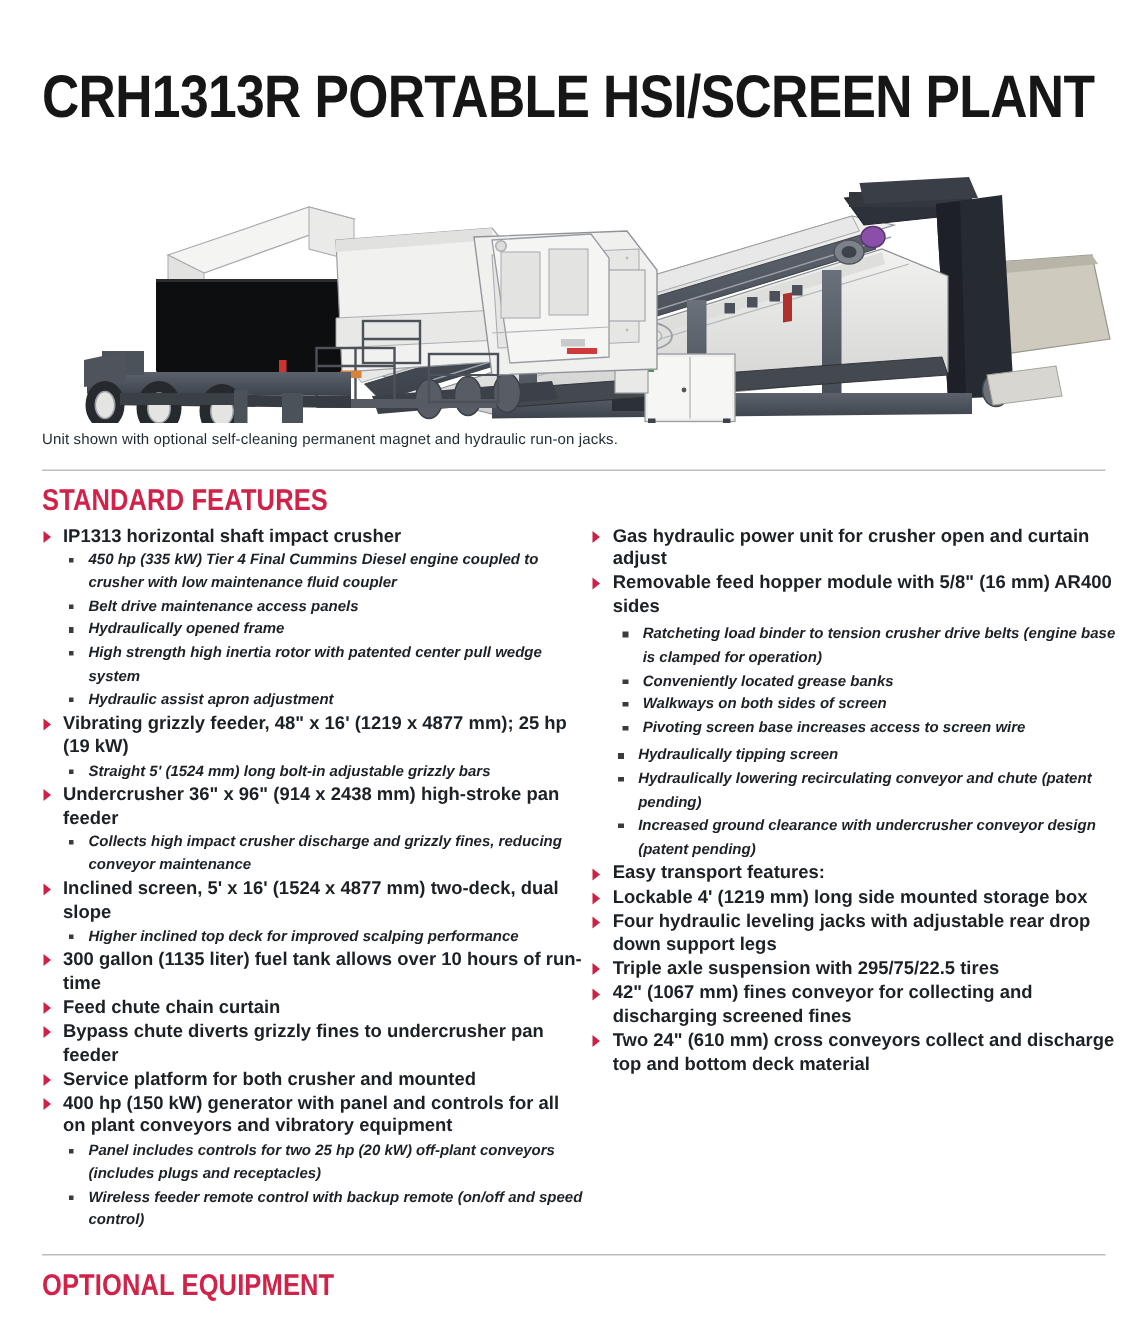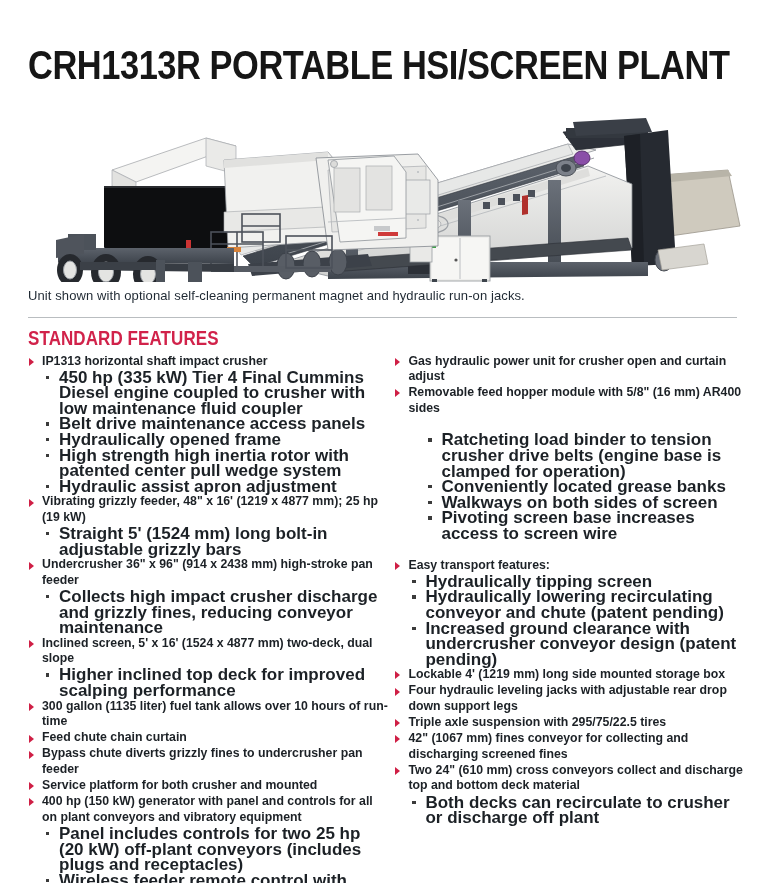--- a/index.html
+++ b/index.html
@@ -38,21 +38,21 @@
     position: relative;
     width: 737px;
     height: 168px;
     margin: 2px 0 0 14px;
     background: #ffffff;
     overflow: hidden;
   }
   .hero svg { display: block; }
 
   .caption {
-    font-size: 13px;
+    font-size: 10px;
     color: #1f2933;
     margin: 6px 0 0 14px;
     letter-spacing: 0.1px;
   }
 
   
   .rule {
     height: 1px;
     background: #b9bdc0;
     margin: 14px 14px 0 14px;
@@ -102,24 +102,25 @@
     border-bottom: 4px solid transparent;
   }
   ul.sub {
     margin: 0 0 0 0;
     padding-left: 0;
   }
   ul.sub > li {
     position: relative;
     padding-left: 17px;
     margin-left: 14px;
-    font-size: 17px;
+    font-size: 10px;
     line-height: 15.6px;
     font-weight: 700;
     color: #1c2126;
+    font-style: italic;
   }
   ul.sub > li > .marker {
     position: absolute;
     left: 4px;
     top: 6px;
     width: 3.2px;
     height: 3.2px;
     background: #3b3b3b;
   }
   
@@ -396,63 +397,58 @@
     <div class="col right">
       <ul class="feat" id="std-right">
           <li>
             <span class="marker"></span>
             <span class="txt">Gas hydraulic power unit for crusher open and curtain adjust</span>
           </li>
           <li>
             <span class="marker"></span>
             <span class="txt">Removable feed hopper module with 5/8" (16 mm) AR400 sides</span>
           </li>
-          <li style="list-style: none; padding: 0px; margin: 16px;">
+          <li style="list-style: none; padding: 0px; margin: 3px;">
             <ul class="sub">
               <li><span class="marker"></span><span>Ratcheting load binder to tension crusher drive belts (engine base is clamped for operation)</span></li>
               <li><span class="marker"></span><span>Conveniently located grease banks</span></li>
               <li><span class="marker"></span><span>Walkways on both sides of screen</span></li>
               <li><span class="marker"></span><span>Pivoting screen base increases access to screen wire</span></li>
             </ul>
           </li>
-          <li>
-            <span class="marker"></span>
-            <span class="txt">Easy transport features:</span>
-          </li>
           <li style="list-style: none; padding: 0px; margin: 0px;">
             <ul class="sub">
               <li><span class="marker"></span><span>Hydraulically tipping screen</span></li>
               <li><span class="marker"></span><span>Hydraulically lowering recirculating conveyor and chute (patent pending)</span></li>
               <li><span class="marker"></span><span>Increased ground clearance with undercrusher conveyor design (patent pending)</span></li>
             </ul>
           </li>
           <li>
             <span class="marker"></span>
+            <span class="txt">Easy transport features:</span>
+          </li>
+          <li>
+            <span class="marker"></span>
             <span class="txt">Lockable 4' (1219 mm) long side mounted storage box</span>
           </li>
           <li>
             <span class="marker"></span>
             <span class="txt">Four hydraulic leveling jacks with adjustable rear drop down support legs</span>
           </li>
           <li>
             <span class="marker"></span>
             <span class="txt">Triple axle suspension with 295/75/22.5 tires</span>
           </li>
           <li>
             <span class="marker"></span>
             <span class="txt">42" (1067 mm) fines conveyor for collecting and discharging screened fines</span>
           </li>
           <li>
             <span class="marker"></span>
             <span class="txt">Two 24" (610 mm) cross conveyors collect and discharge top and bottom deck material</span>
-          </li>
-          <li style="list-style: none; padding: 0px; margin: 0px;">
-            <ul class="sub">
-              <li><span class="marker"></span><span>Both decks can recirculate to crusher or discharge off plant</span></li>
-            </ul>
           </li>
         </ul>
     </div>
   </div>
 
   <div class="optional-wrap">
     <div class="rule"></div>
     <h2 class="section-head">OPTIONAL EQUIPMENT</h2>
 
   </div>

